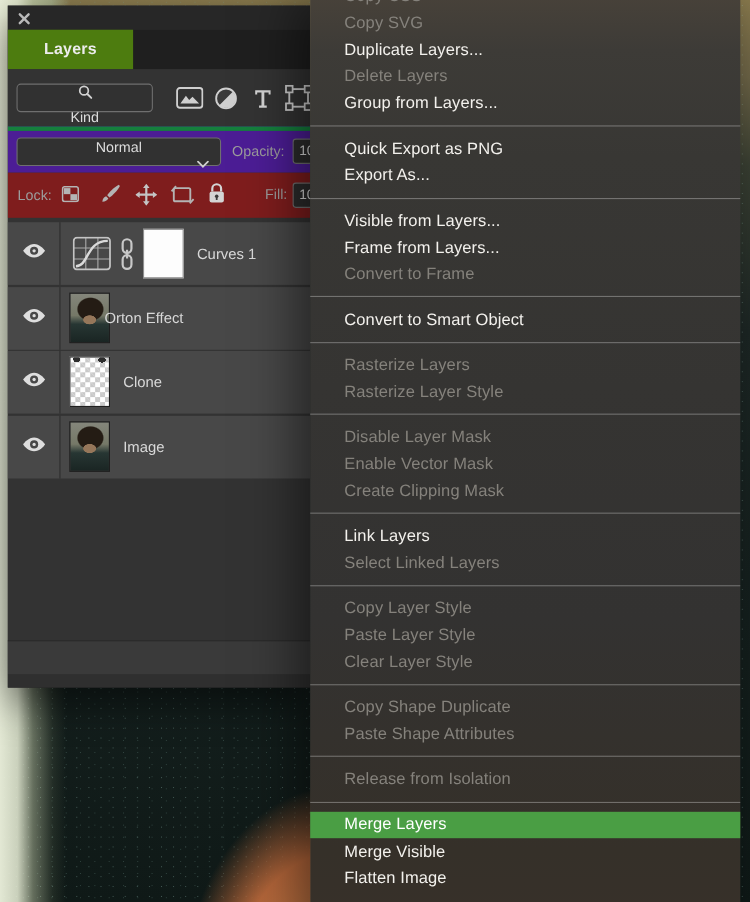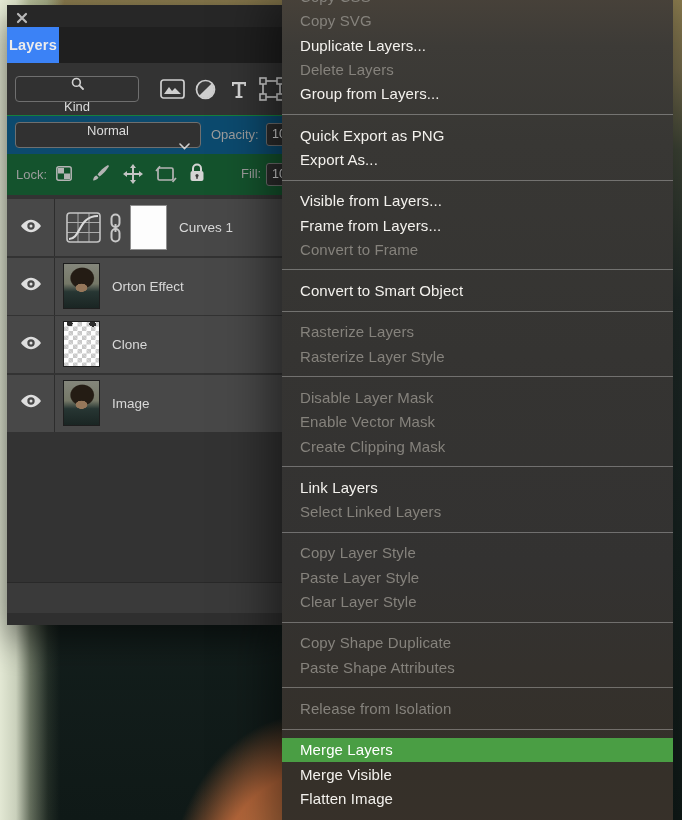--- a/index.html
+++ b/index.html
@@ -24,39 +24,39 @@
   
   .panel{
     position:absolute;left:7px;top:5px;width:275px;height:620px;
     background:#333333;overflow:hidden;
     box-shadow:0 14px 34px rgba(0,0,0,0.55);
   }
   .titlebar{position:relative;height:22px;background:#272727;}
   .close-x{position:absolute;left:9px;top:5px;width:12px;height:12px;cursor:default;}
   .tabs{position:relative;height:36px;background:#1f1f1f;}
   .tab{
-    display:inline-block;height:36px;line-height:37px;padding:0 2px;
-    background:#3b82f6;color:#ececec;font-size:14.5px;font-weight:bold;letter-spacing:.2px;
+    display:inline-block;height:36px;line-height:37px;padding:0 33px;
+    background:#4d7c0f;color:#ececec;font-size:14.5px;font-weight:bold;letter-spacing:.2px;
   }
   .filter-row{position:relative;height:52px;background:#333;}
   .combo{
     position:absolute;box-sizing:border-box;border:1px solid #6f6f6f;border-radius:4px;
     background:#313131;color:#dcdcdc;font-size:13px;display:flex;align-items:center;flex-direction:column;
   }
   .kind-combo{left:8px;top:13px;width:124px;height:26px;padding:0 8px;gap:6px;}
   .chev{margin-left:auto;}
   .icon-btn{position:absolute;top:15px;width:26px;height:22px;display:flex;align-items:center;justify-content:center;}
-  .blend-row{position:relative;height:38px;background:#0c4a6e;border-top:1px solid #15803d;}
+  .blend-row{position:relative;height:38px;background:#4c1d95;border-top:4px solid #15803d;}
   .normal-combo{left:8px;top:6px;width:186px;height:26px;padding:0 10px;}
   .field-label{position:absolute;color:#9c9c9c;font-size:13px;}
   .value-box{
     position:absolute;box-sizing:border-box;width:34px;height:23px;border:1px solid #6f6f6f;border-radius:3px;
     background:#2c2c2c;color:#dcdcdc;font-size:12.5px;line-height:21px;padding-left:5px;overflow:hidden;
   }
-  .lock-row{position:relative;height:41px;background:#14532d;}
+  .lock-row{position:relative;height:41px;background:#7f1d1d;}
   .lock-icon{position:absolute;top:10px;display:flex;align-items:center;justify-content:center;}
   
   .layers-list{position:relative;padding-top:4px;}
   .layer-row{position:relative;height:57px;margin-bottom:1.5px;background:#484848;}
   .eye-col{position:absolute;left:0;top:0;width:47px;height:57px;border-right:1px solid #2d2d2d;
     display:flex;align-items:center;justify-content:center;}
   .row-content{position:absolute;left:48px;top:0;right:0;height:57px;}
   .thumb{position:absolute;box-sizing:border-box;border:1px solid #1e1e1e;}
   .thumb-photo{
     left:8px;top:5px;width:37px;height:46px;
@@ -83,21 +83,21 @@
   .panel-bottomstrip{position:absolute;left:0;top:608px;width:100%;height:12px;background:#2f2f2f;border-bottom:2px solid #222;}
   
   .context-menu{
     position:absolute;left:282px;top:-15.5px;width:391px;
     display:flex;flex-direction:column;padding-bottom:50px;
     background:linear-gradient(180deg,#4a433a 0%,#3d3b37 7%,#383734 18%,#353432 42%,#333231 66%,#353029 90%,#383029 100%);
     box-shadow:-12px 14px 44px rgba(0,0,0,0.5);
   }
   .menu-item{
     height:24.3px;display:flex;align-items:center;flex:0 0 auto;
-    padding-left:18px;font-size:15px;letter-spacing:.1px;white-space:nowrap;
+    padding-left:31px;font-size:15px;letter-spacing:.1px;white-space:nowrap;
   }
   .menu-item.enabled{color:#f3f1ed;}
   .menu-item.disabled{color:#85827c;}
   .menu-item.highlighted{background:#4a9e44;color:#ffffff;}
   .menu-sep{height:1px;margin:8px 0;background:rgba(255,255,255,0.30);flex:0 0 auto;}
 </style>
 </head>
 <body>
 
 <div id="stage">
@@ -236,21 +236,21 @@
         <div class="layer-row">
           <div class="eye-col">
             <span><svg width="22" height="14" viewBox="0 0 22 14">
                 <path d="M11 0.8 C15.8 0.8 19.8 5.2 21 7 C19.8 8.8 15.8 13.2 11 13.2 C6.2 13.2 2.2 8.8 1 7 C2.2 5.2 6.2 0.8 11 0.8 Z" fill="#dedede"></path>
                 <circle cx="11" cy="7" r="3.7" fill="#484848"></circle>
                 <circle cx="11" cy="7" r="1.5" fill="#dedede"></circle>
               </svg></span>
           </div>
           <div class="row-content">
             <div class="thumb thumb-photo"></div>
-            <span class="layer-label" style="left: 57px;">Orton Effect</span>
+            <span class="layer-label" style="left: 40px;">Orton Effect</span>
           </div>
         </div>
         <div class="layer-row">
           <div class="eye-col">
             <span><svg width="22" height="14" viewBox="0 0 22 14">
                 <path d="M11 0.8 C15.8 0.8 19.8 5.2 21 7 C19.8 8.8 15.8 13.2 11 13.2 C6.2 13.2 2.2 8.8 1 7 C2.2 5.2 6.2 0.8 11 0.8 Z" fill="#dedede"></path>
                 <circle cx="11" cy="7" r="3.7" fill="#484848"></circle>
                 <circle cx="11" cy="7" r="1.5" fill="#dedede"></circle>
               </svg></span>
           </div>

